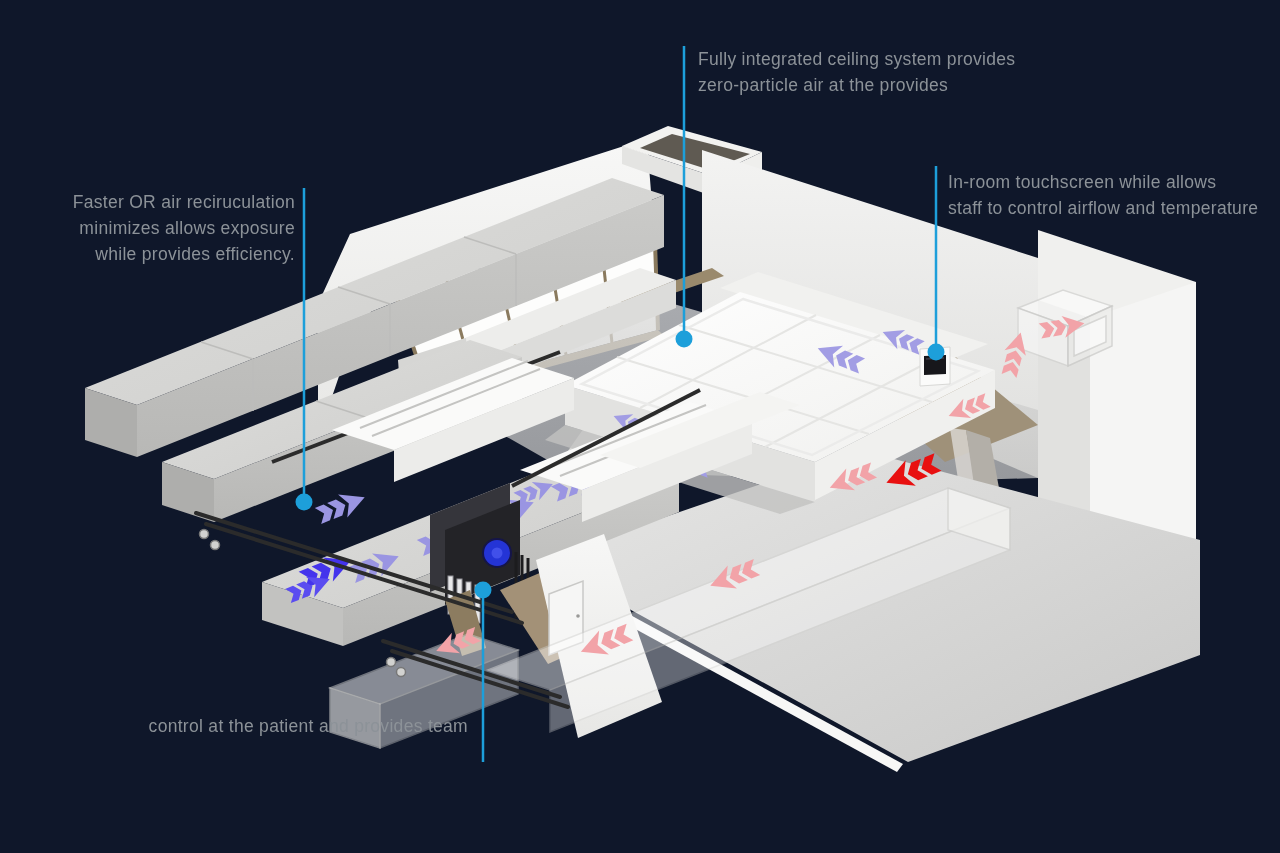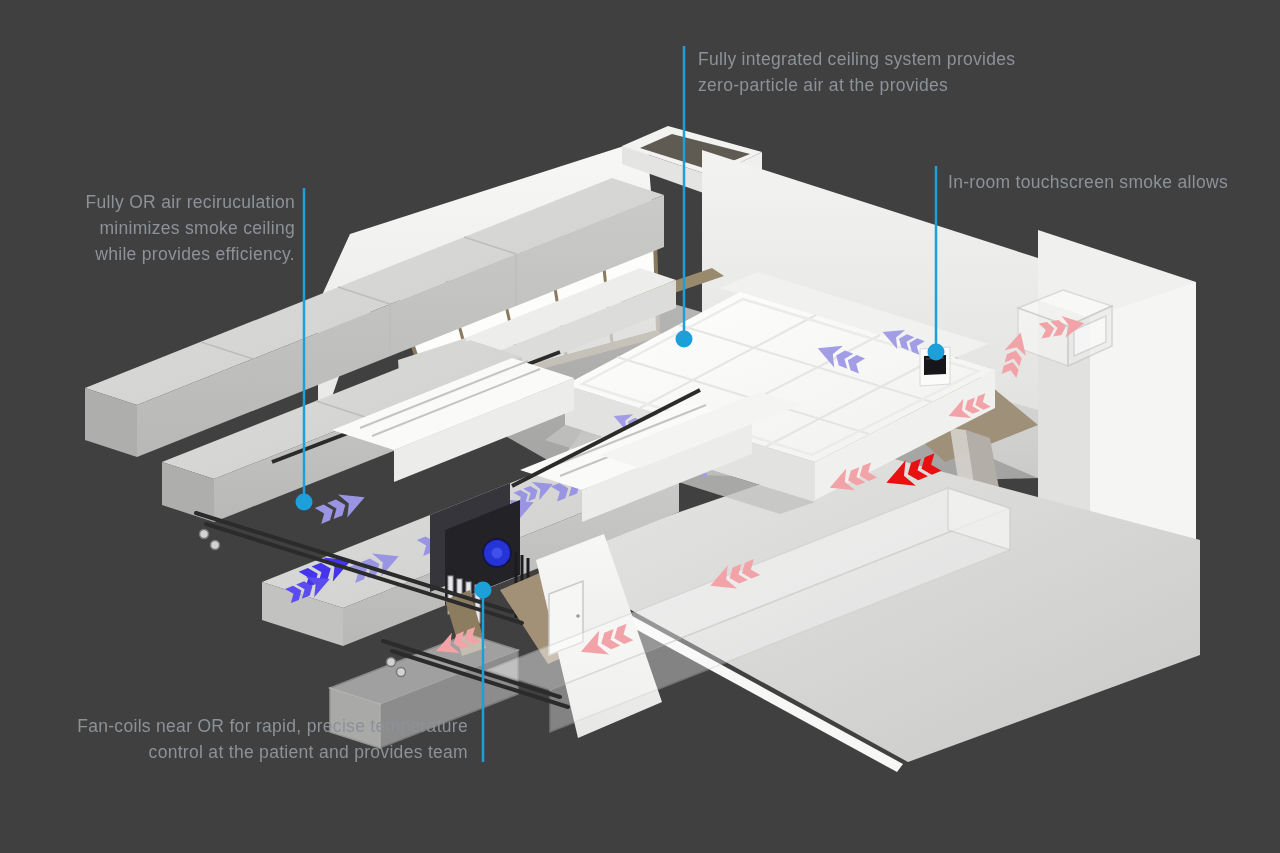--- a/index.html
+++ b/index.html
@@ -1,16 +1,16 @@
 <!DOCTYPE html>
 <html><head>
 <meta charset="utf-8">
 <style>
   html,body{margin:0;padding:0;background:#ffffff;}
-  .stage{position:relative;width:1280px;height:853px;overflow:hidden;background:#404040;
+  .stage{position:relative;width:1280px;height:853px;overflow:hidden;background:#0f172a;
          font-family:"Liberation Sans","DejaVu Sans",sans-serif;}
   .scene-svg{position:absolute;left:0;top:0;}
   .callout{position:absolute;color:#8c9298;font-size:17.5px;line-height:26px;letter-spacing:.3px;}
   .callout div{white-space:nowrap;}
   .ta-r{text-align:right;}
   .ta-l{text-align:left;}
 </style>
 </head>
 <body>
 
@@ -292,27 +292,27 @@
     <circle cx="483" cy="590" r="8.5"></circle>
   </g>
 </svg>
 
 <div class="callout ta-l" style="left:698px;top:46px;width:340px;">
   <div>Fully integrated ceiling system provides</div>
   <div>zero-particle air at the provides</div>
 </div>
 
 <div class="callout ta-r" style="left:58px;top:189px;width:237px;">
-  <div>Fully OR air reciruculation</div>
-  <div>minimizes smoke ceiling</div>
+  <div>Faster OR air reciruculation</div>
+  <div>minimizes allows exposure</div>
   <div>while provides efficiency.</div>
 </div>
 
 <div class="callout ta-l" style="left:948px;top:169px;width:325px;">
-  <div>In-room touchscreen smoke allows</div>
+  <div>In-room touchscreen while allows</div>
+  <div>staff to control airflow and temperature</div>
 </div>
 
 <div class="callout ta-r" style="left:60px;top:713px;width:408px;">
-  <div>Fan-coils near OR for rapid, precise temperature</div>
   <div>control at the patient and provides team</div>
 </div>
 
 </div>
 
 </body></html>

